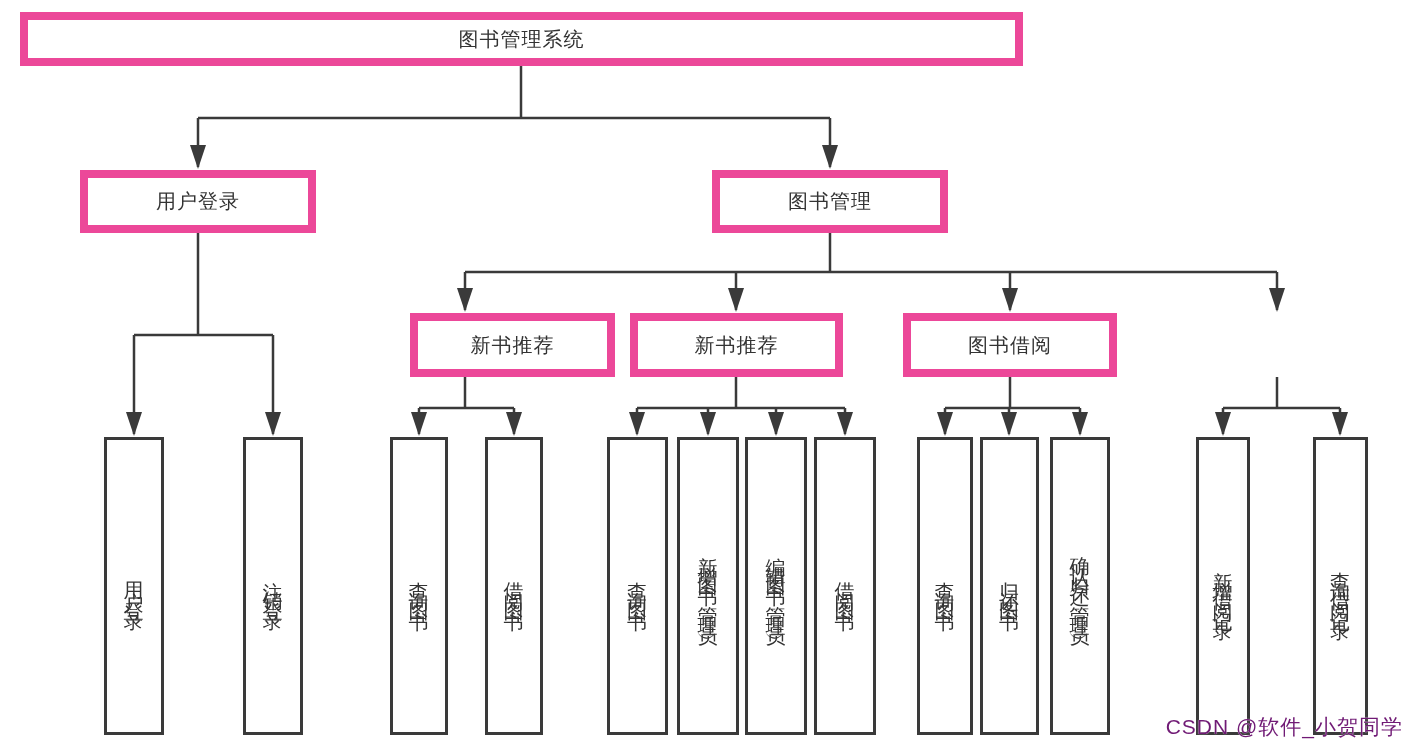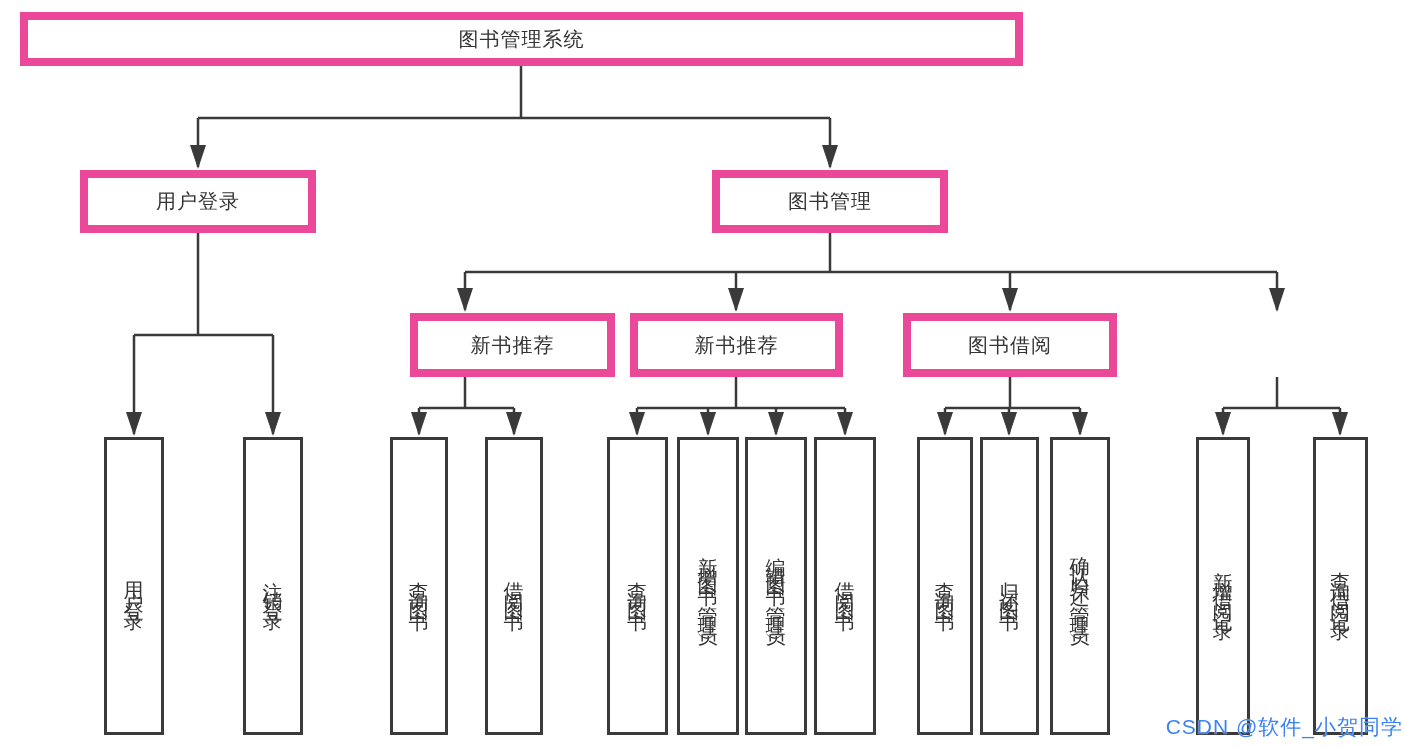--- a/index.html
+++ b/index.html
@@ -53,21 +53,21 @@
     font-size: 20px;
     letter-spacing: 10px;
     line-height: 1;
     white-space: nowrap;
   }
   #watermark {
     position: absolute;
     right: 2px;
     bottom: 6px;
     font-size: 21px;
-    color: #3b82f6;
+    color: #701a75;
     letter-spacing: 1px;
     z-index: 3;
     text-shadow: 0 0 1px #ffffff;
   }
 </style>
 </head>
 <body>
 
 <div id="canvas">
 

